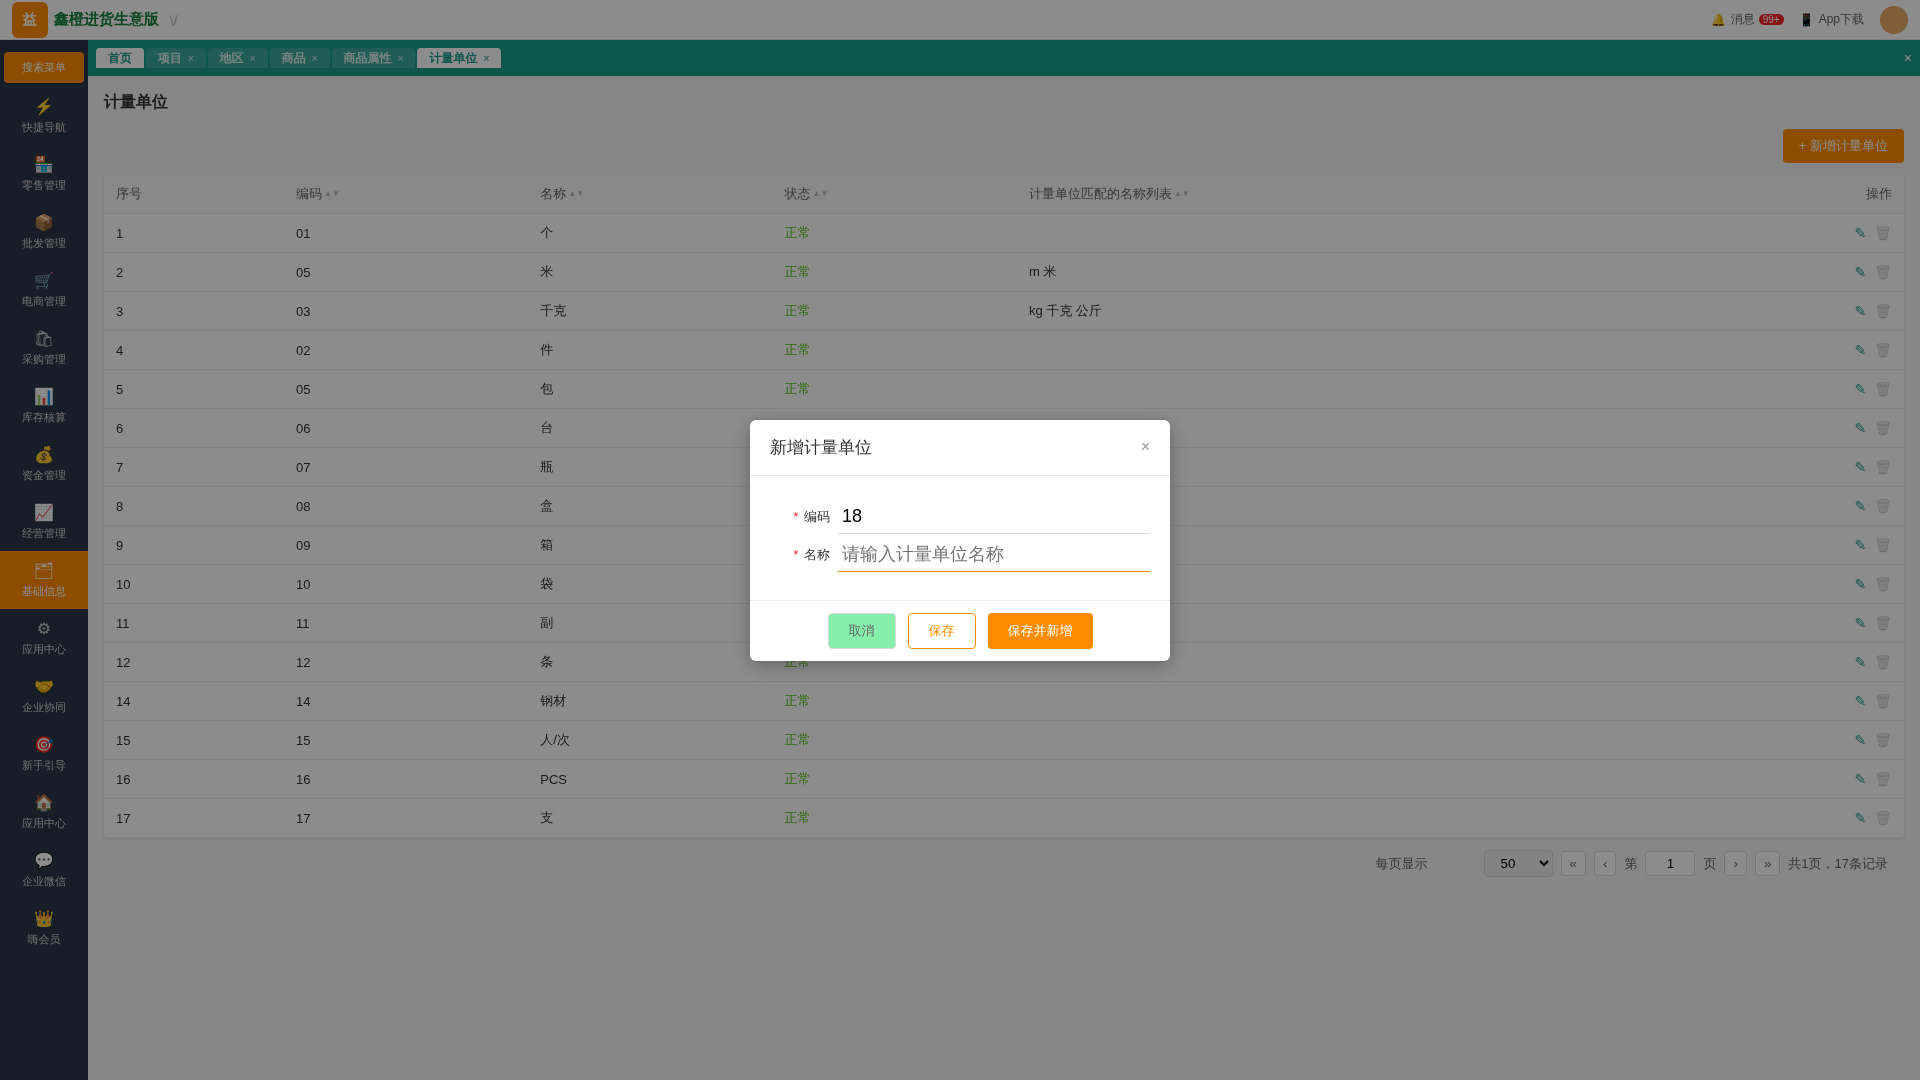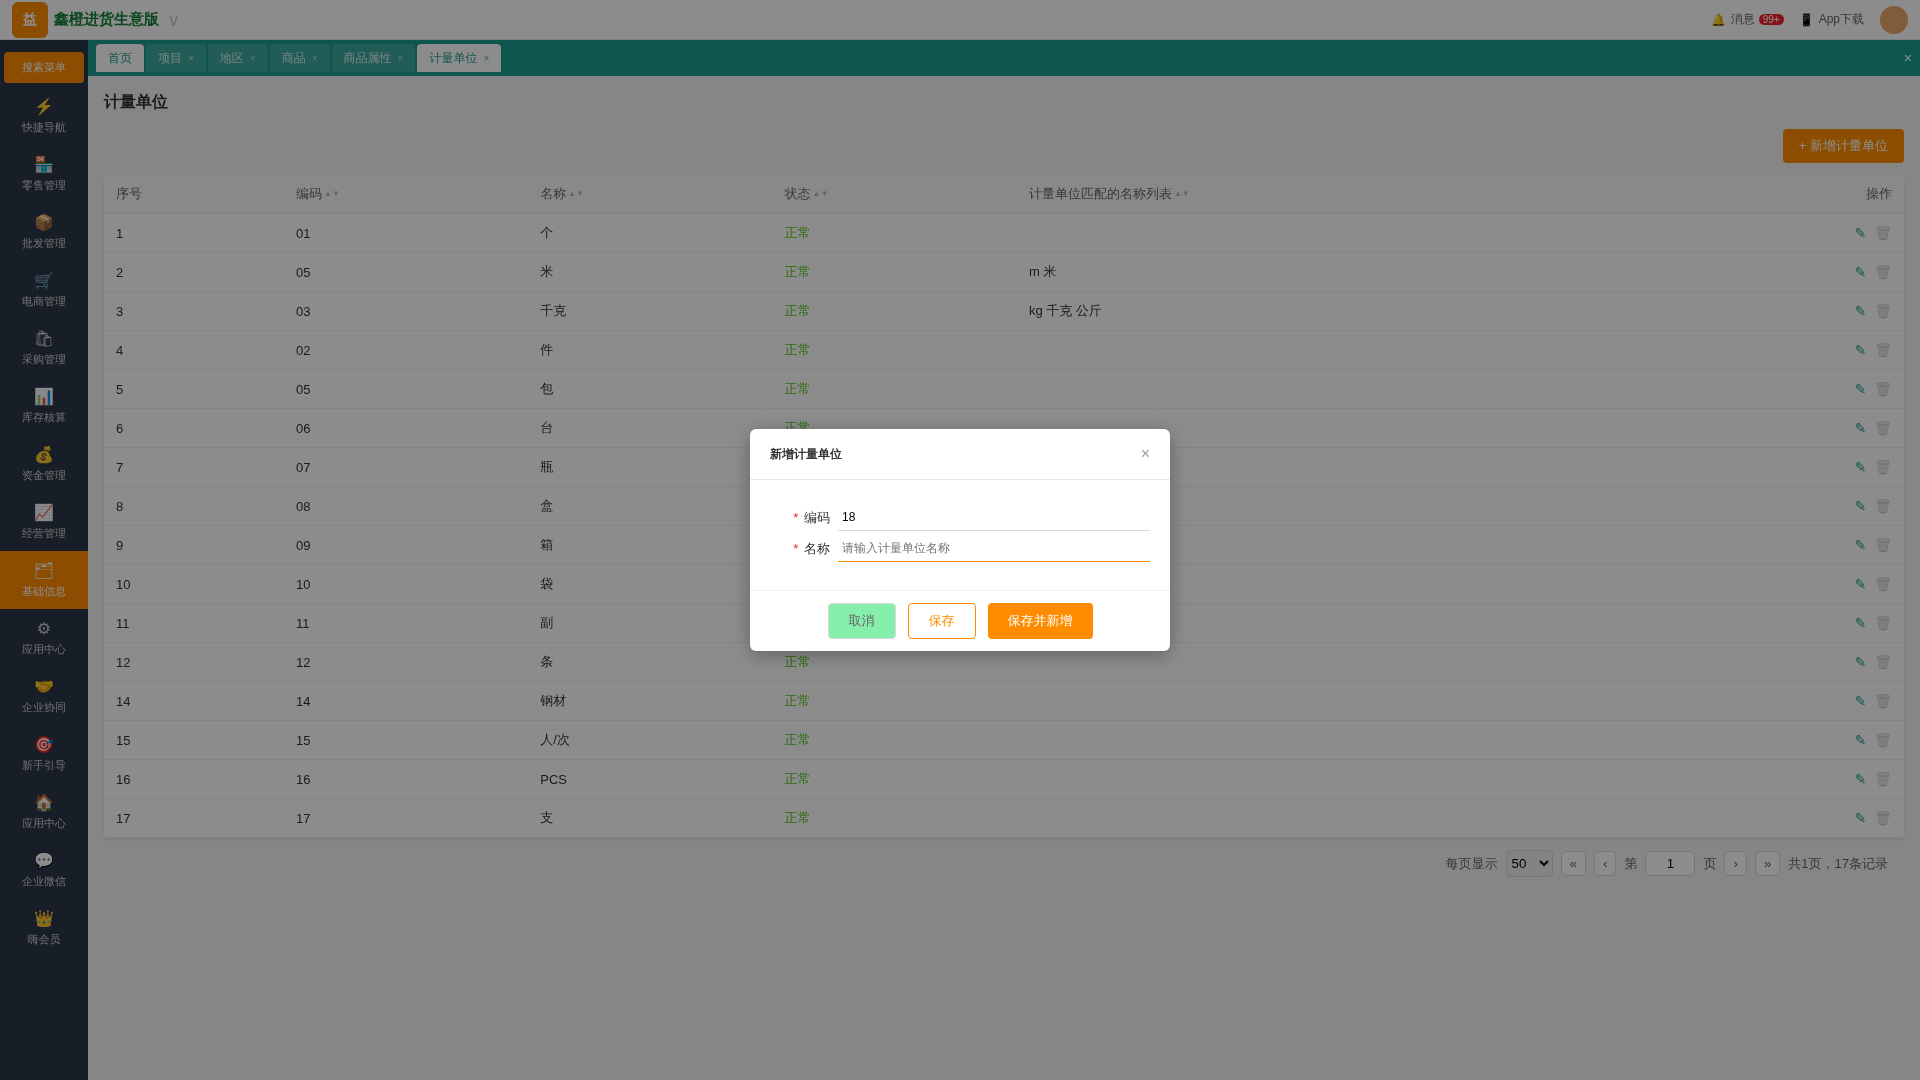--- a/index.html
+++ b/index.html
@@ -25,21 +25,21 @@
     .sidebar-item { width: 100%; padding: 10px 4px; display: flex; flex-direction: column; align-items: center; gap: 4px; cursor: pointer; color: #ccc; font-size: 11px; text-align: center; }
     .sidebar-item.active { background: #ff8c00; color: white; }
     .sidebar-icon { font-size: 16px; }
     .sidebar-search { background: #ff8c00; color: white; border-radius: 4px; margin: 4px; width: calc(100% - 8px); padding: 8px 4px; text-align: center; font-size: 11px; cursor: pointer; }
 
     
     .content-area { flex: 1; display: flex; flex-direction: column; overflow: hidden; }
 
     
     .tab-bar { background: #1a9c8c; display: flex; align-items: center; padding: 0 8px; height: 36px; gap: 2px; }
-    .tab { display: flex; align-items: center; gap: 6px; padding: 0 12px; height: 28px; border-radius: 4px 4px 0 0; cursor: pointer; font-size: 12px; color: rgba(255,255,255,0.8); background: rgba(255,255,255,0.15); }
+    .tab { display: flex; align-items: center; gap: 6px; padding: 0 12px; height: 20px; border-radius: 4px 4px 0 0; cursor: pointer; font-size: 12px; color: rgba(255,255,255,0.8); background: rgba(255,255,255,0.15); font-weight: bold; }
     .tab.active { background: #fff; color: #1a9c8c; }
     .tab-close { font-size: 10px; cursor: pointer; opacity: 0.7; }
     .tab-bar-close { margin-left: auto; color: white; cursor: pointer; font-size: 14px; }
 
     
     .page-content { flex: 1; background: #f5f5f5; padding: 16px; overflow-y: auto; position: relative; }
     .page-title { font-size: 16px; font-weight: bold; color: #333; margin-bottom: 16px; }
 
     
     .table-toolbar { display: flex; justify-content: flex-end; margin-bottom: 12px; }
@@ -51,33 +51,33 @@
     .data-table td { padding: 10px 12px; border-bottom: 1px solid #f0f0f0; font-size: 13px; }
     .status-normal { color: #52c41a; }
     .action-btns { display: flex; gap: 8px; }
     .action-btn { color: #1a9c8c; cursor: pointer; font-size: 14px; background: none; border: none; }
     .action-btn.delete { color: #ccc; }
 
     
     .pagination { display: flex; justify-content: flex-end; align-items: center; padding: 12px 16px; gap: 8px; font-size: 13px; color: #666; }
     .pagination-btn { border: 1px solid #d9d9d9; background: white; padding: 4px 8px; cursor: pointer; border-radius: 4px; color: #666; }
     .pagination-input { width: 50px; text-align: center; border: 1px solid #d9d9d9; padding: 4px; border-radius: 4px; }
-    .page-size-select { border: 1px solid #d9d9d9; padding: 4px 1px; border-radius: 4px; }
+    .page-size-select { border: 1px solid #d9d9d9; padding: 4px 12px; border-radius: 4px; margin-left: 48px; }
 
     
     .modal-overlay { position: fixed; top: 0; left: 0; width: 100%; height: 100%; background: rgba(0,0,0,0.45); display: flex; align-items: center; justify-content: center; z-index: 1000; }
     .modal { background: white; border-radius: 6px; width: 420px; box-shadow: 0 4px 20px rgba(0,0,0,0.3); overflow: hidden; }
     .modal-header { padding: 16px 20px; border-bottom: 1px solid #e8e8e8; display: flex; justify-content: space-between; align-items: center; }
-    .modal-title { font-size: 12px; font-weight: 700; color: #333; }
+    .modal-title { font-size: 17px; font-weight: 400; color: #333; }
     .modal-close { cursor: pointer; color: #999; font-size: 16px; background: none; border: none; }
     .modal-body { padding: 24px 20px; }
     .form-item { display: flex; align-items: center; margin-bottom: 4px; }
     .form-label { width: 60px; text-align: right; font-size: 13px; color: #333; margin-right: 8px; }
     .form-label .required { color: #f5222d; margin-right: 2px; }
-    .form-input { flex: 1; border: none; border-bottom: 1px solid #d9d9d9; padding: 6px 4px; font-size: 12px; outline: none; }
+    .form-input { flex: 1; border: none; border-bottom: 1px solid #d9d9d9; padding: 6px 4px; font-size: 18px; outline: none; }
     .form-input.active-border { border-bottom-color: #ff8c00; }
     .modal-footer { padding: 12px 20px; display: flex; justify-content: center; gap: 12px; border-top: 1px solid #f0f0f0; }
     .btn-cancel { border: 1px solid #d9d9d9; background: #86efac; color: #666; padding: 8px 20px; border-radius: 4px; cursor: pointer; font-size: 13px; }
     .btn-save { background: white; color: #ff8c00; border: 1px solid #ff8c00; padding: 8px 20px; border-radius: 4px; cursor: pointer; font-size: 13px; }
     .btn-save-new { background: #ff8c00; color: white; border: none; padding: 8px 20px; border-radius: 4px; cursor: pointer; font-size: 13px; }
 
     .th-sort { display: flex; align-items: center; gap: 2px; }
     .sort-arrows { display: flex; flex-direction: column; font-size: 8px; line-height: 1; color: #bbb; }
   </style>
 </head>

